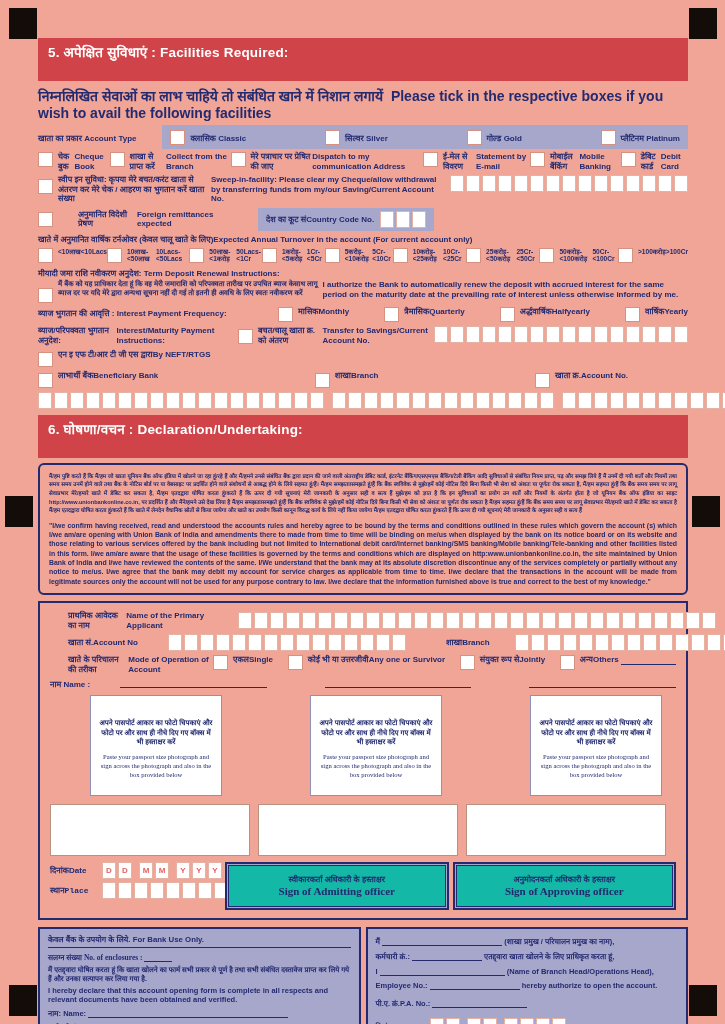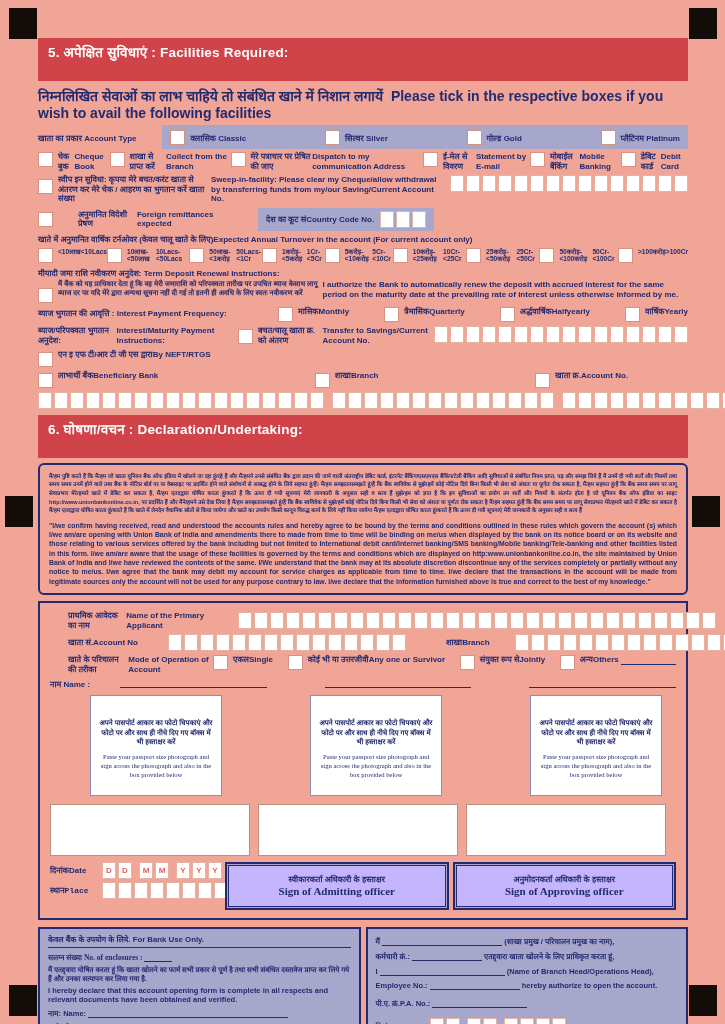--- a/index.html
+++ b/index.html
@@ -29,21 +29,21 @@
   .declbox{border:2px solid #232a70;border-radius:6px;background:transparent;
            padding:7px 9px;margin-top:5px;}
   .dhi{font-size:5.6px;line-height:1.55;text-align:justify;font-weight:bold;}
   .den{font-size:6.9px;line-height:1.35;text-align:justify;margin-top:6px;font-weight:bold;}
   .mainbox{border:2px solid #232a70;background:transparent;padding:8px 10px;margin-top:6px;}
   .photo{width:116px;background:#fff;border:1px solid #8f90b5;padding:22px 7px 16px;
          text-align:center;line-height:1.35;}
   .photo .hi9{font-size:7px;font-weight:bold;}
   .photo .en9{font-size:6.6px;margin-top:6px;font-family:"Liberation Serif",serif;}
   .sigbox{height:50px;background:#fff;border:1px solid #b9917f;flex:1;}
-  .offbox{flex:1;background:#c4b5fd;border:2px solid #232a70;box-shadow:inset 0 0 0 1px #a7a7cc, inset 0 0 0 2px #232a70;
+  .offbox{flex:1;background:#14b8a6;border:2px solid #232a70;box-shadow:inset 0 0 0 1px #a7a7cc, inset 0 0 0 2px #232a70;
           display:flex;flex-direction:column;align-items:center;justify-content:center;line-height:1.25;}
   .offbox .oh{font-size:8px;font-weight:bold;}
   .offbox .oe{font-size:11px;font-weight:bold;font-family:"Liberation Serif",serif;}
   .bank{display:flex;gap:5px;margin-top:7px;}
   .bankbox{flex:1;background:#a7a7cc;border:2px solid #232a70;padding:5px 8px;font-size:7.5px;font-weight:bold;}
   .bankhdr{border-bottom:1.5px solid #232a70;padding-bottom:3px;margin-bottom:4px;font-size:7.8px;}
   .blank{display:inline-block;border-bottom:1px solid #232a70;height:8px;vertical-align:bottom;}
   .spc{flex:1;}
 </style>
 </head>

